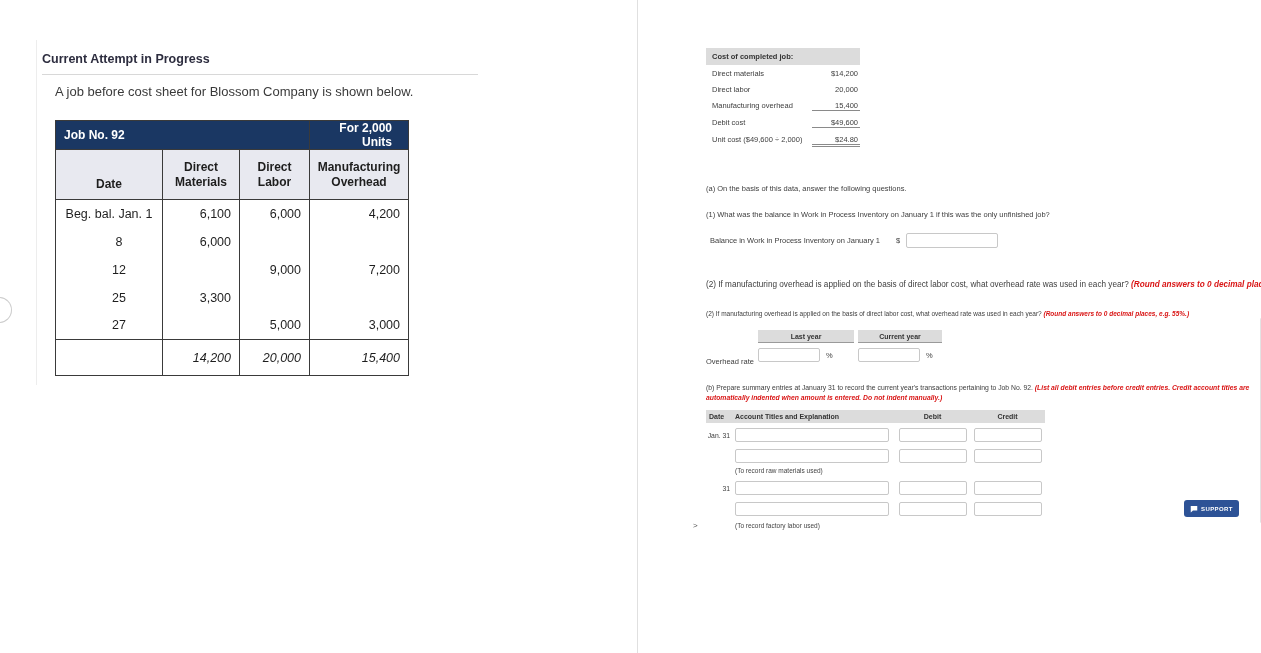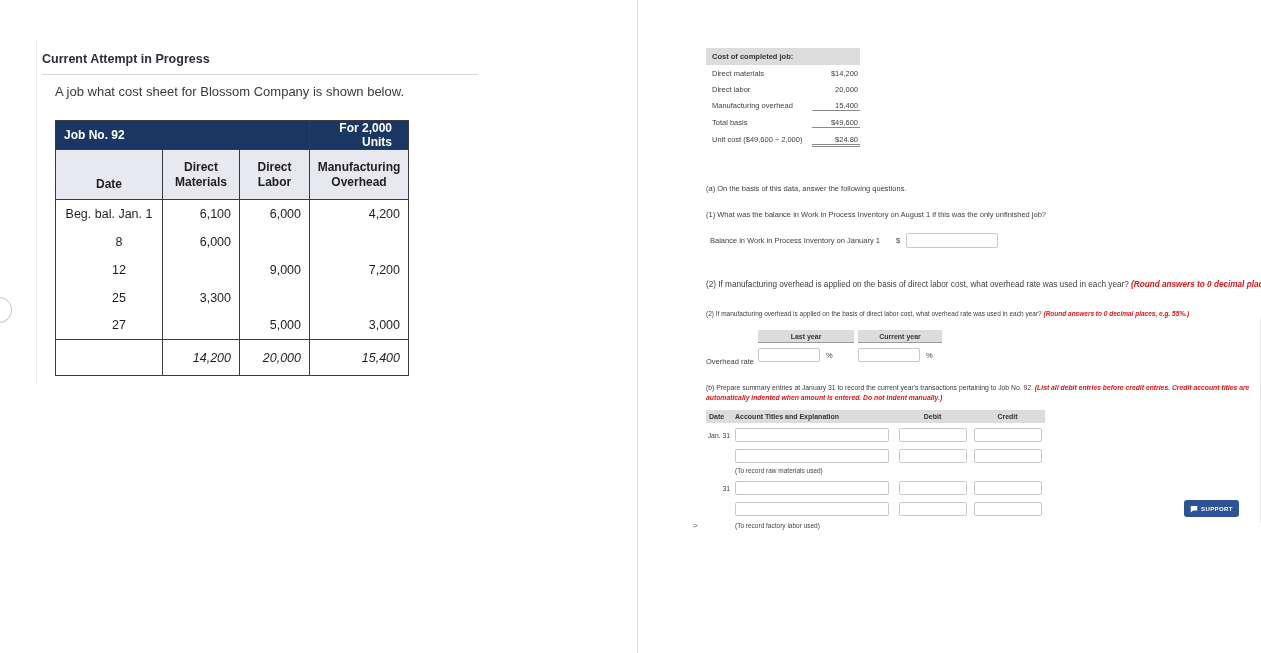--- a/index.html
+++ b/index.html
@@ -103,21 +103,21 @@
     display:flex; align-items:center; gap:3px; background:#2d5296; color:#fff;
     border-radius:3px; font-size:6px; font-weight:bold; letter-spacing:0.4px; cursor:pointer; }
 </style>
 </head>
 <body>
 
 <div class="left-panel">
   <div class="card-edge"></div>
   <div class="attempt-title">Current Attempt in Progress</div>
   <div class="title-rule"></div>
-  <div class="intro">A job what cost sheet for Blossom Company is shown below.</div>
+  <div class="intro">A job before cost sheet for Blossom Company is shown below.</div>
 
   <table class="cost-sheet">
     <colgroup>
         <col style="width:107px">
         <col style="width:77px">
         <col style="width:70px">
         <col style="width:99px">
       </colgroup>
     <tbody>
       <tr class="r-navy">
@@ -184,31 +184,31 @@
     </div>
     <div class="cs-row">
       <span>Direct labor</span>
       <span class="cs-amount">20,000</span>
     </div>
     <div class="cs-row rule">
       <span>Manufacturing overhead</span>
       <span class="cs-amount">15,400</span>
     </div>
     <div class="cs-row rule">
-      <span>Total basis</span>
+      <span>Debit cost</span>
       <span class="cs-amount">$49,600</span>
     </div>
     <div class="cs-row double">
       <span>Unit cost ($49,600 ÷ 2,000)</span>
       <span class="cs-amount">$24.80</span>
     </div>
   </div>
 
   <div class="rp-text pa">(a) On the basis of this data, answer the following questions.</div>
-  <div class="rp-text pq1">(1) What was the balance in Work in Process Inventory on August 1 if this was the only unfinished job?</div>
+  <div class="rp-text pq1">(1) What was the balance in Work in Process Inventory on January 1 if this was the only unfinished job?</div>
 
   <div class="answer-row">
     <span class="lbl">Balance in Work in Process Inventory on January 1</span>
     <span class="cur">$</span>
     <input type="text" class="small-input balance-input" style="">
   </div>
 
   <div class="q2-big"><span>(2) If manufacturing overhead is applied on the basis of direct labor cost, what overhead rate was used in each year? </span><span class="red">(Round answers to 0 decimal places, e.g. 55%.)</span></div>
   <div class="q2-small"><span>(2) If manufacturing overhead is applied on the basis of direct labor cost, what overhead rate was used in each year? </span><span class="red">(Round answers to 0 decimal places, e.g. 55%.)</span></div>
 

